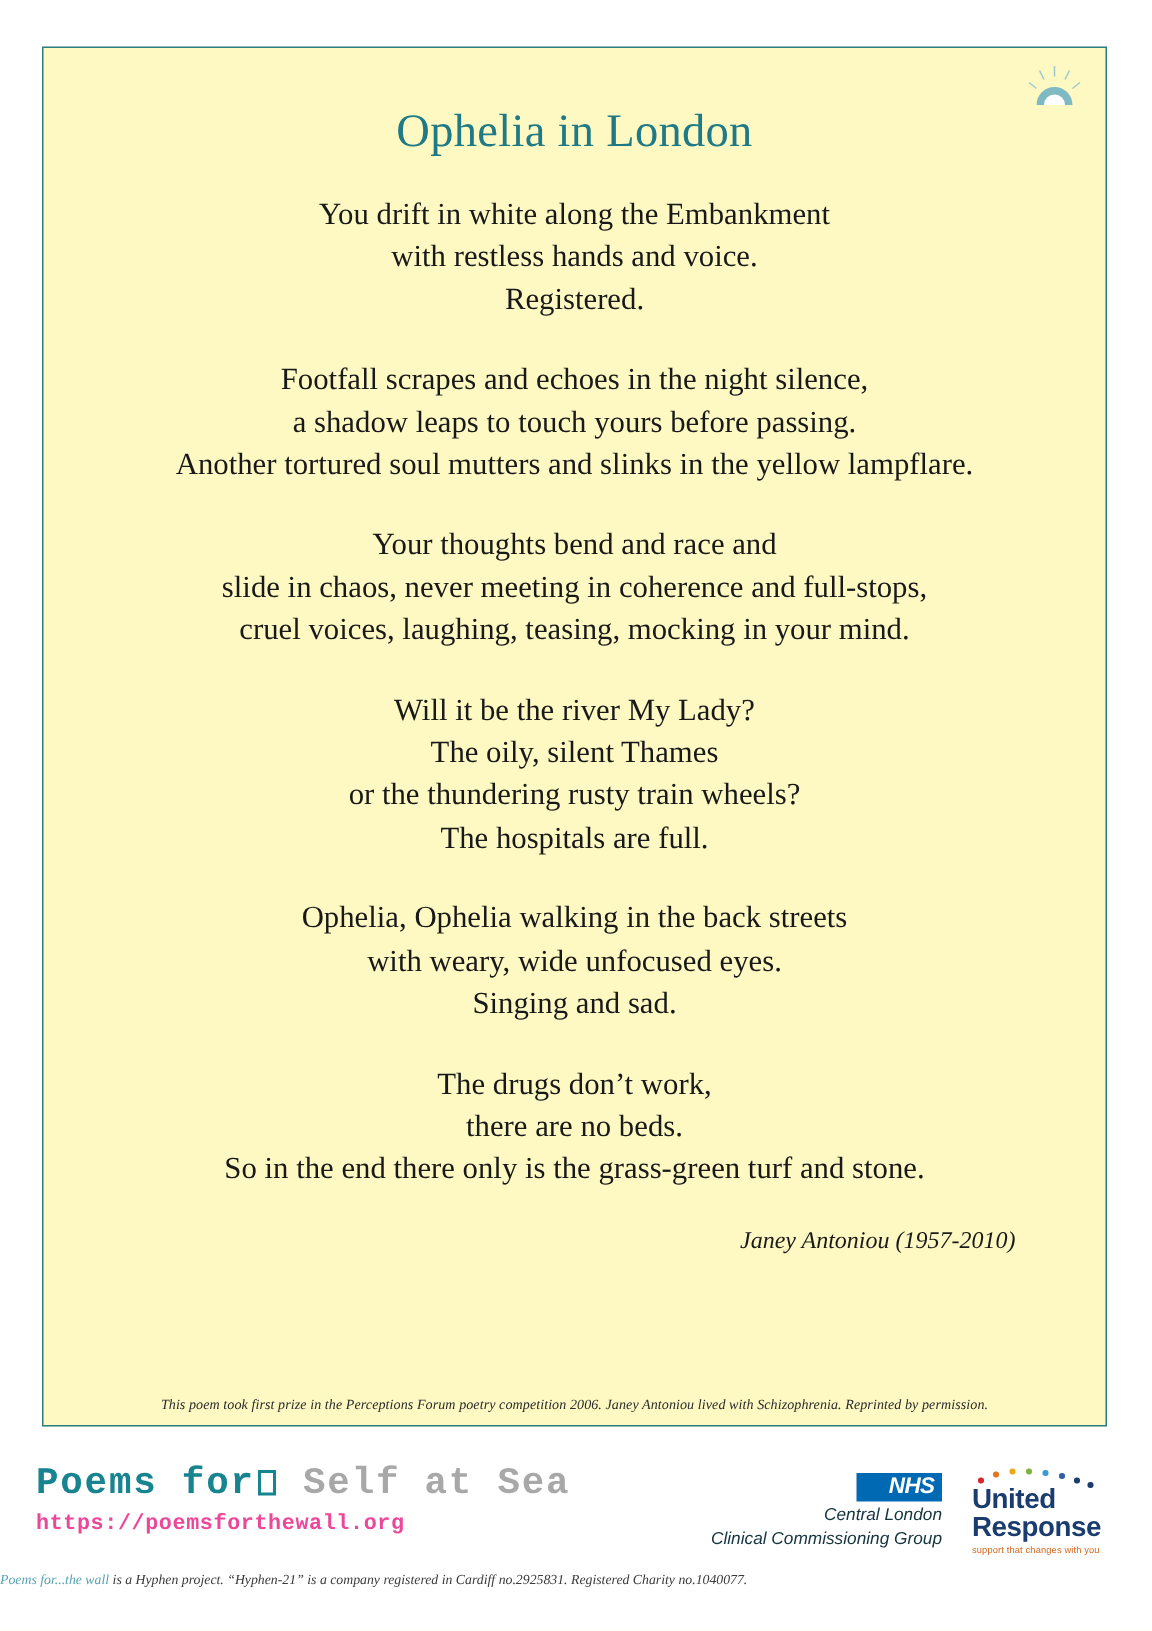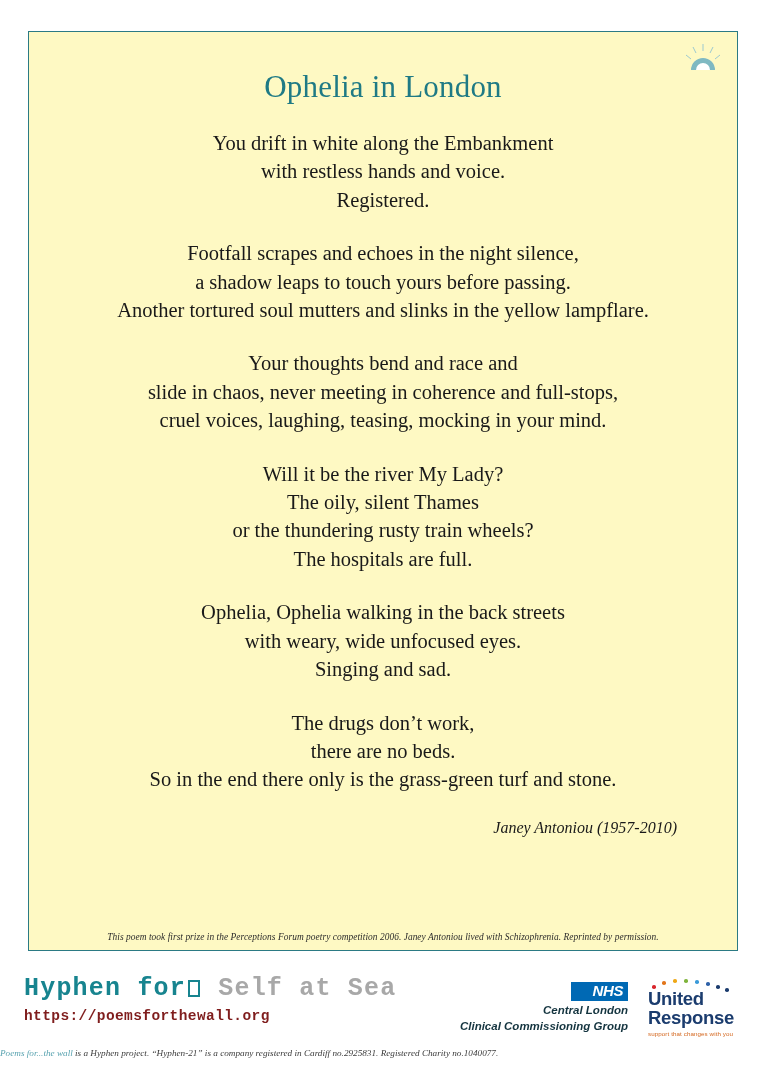--- a/index.html
+++ b/index.html
@@ -116,21 +116,21 @@
     border: 2.5px solid #17848f;
     vertical-align: -2px;
     margin: 0 2px;
     box-sizing: border-box;
   }
   .bw-grey { color: #a8a8a8; }
   .brand-url {
     font-family: "Liberation Mono", monospace;
     font-weight: bold;
     font-size: 14.5px;
-    color: #7f1d1d;
+    color: #ec4899;
     letter-spacing: .4px;
     margin-top: 6px;
   }
 
   
   .nhs-block {
     position: absolute;
     left: 428px;
     top: 10px;
     width: 200px;
@@ -143,21 +143,21 @@
     color: #ffffff;
     font-weight: bold;
     font-style: italic;
     font-size: 15px;
     letter-spacing: -.4px;
     padding: 1px 5px 2px 22px;
     line-height: 1.05;
   }
   .nhs-name {
     font-size: 11.5px;
-    font-weight: bold;
+    font-weight: normal;
     font-style: italic;
     color: #14343f;
     line-height: 14px;
     margin-top: 2px;
   }
 
   
   .ur-block {
     position: absolute;
     left: 648px;
@@ -260,21 +260,21 @@
 
       <div class="attribution">Janey Antoniou (1957-2010)</div>
     </div>
 
     <div class="footnote">This poem took first prize in the Perceptions Forum poetry competition 2006. Janey Antoniou lived with Schizophrenia. Reprinted by permission.</div>
   </div>
 
   <div class="brand-band">
 
     <div class="brand-left">
-      <div class="brand-wordmark"><span class="bw-teal">Hyphen for</span><span class="bw-box"></span> <span class="bw-grey">Self at Sea</span></div>
+      <div class="brand-wordmark"><span class="bw-teal">Poems for</span><span class="bw-box"></span> <span class="bw-grey">Self at Sea</span></div>
       <div class="brand-url">https://poemsforthewall.org</div>
     </div>
 
     <div class="nhs-block">
       <div class="nhs-logo">NHS</div>
       <div class="nhs-name">Central London</div>
       <div class="nhs-name">Clinical Commissioning Group</div>
     </div>
 
     <div class="ur-block">

